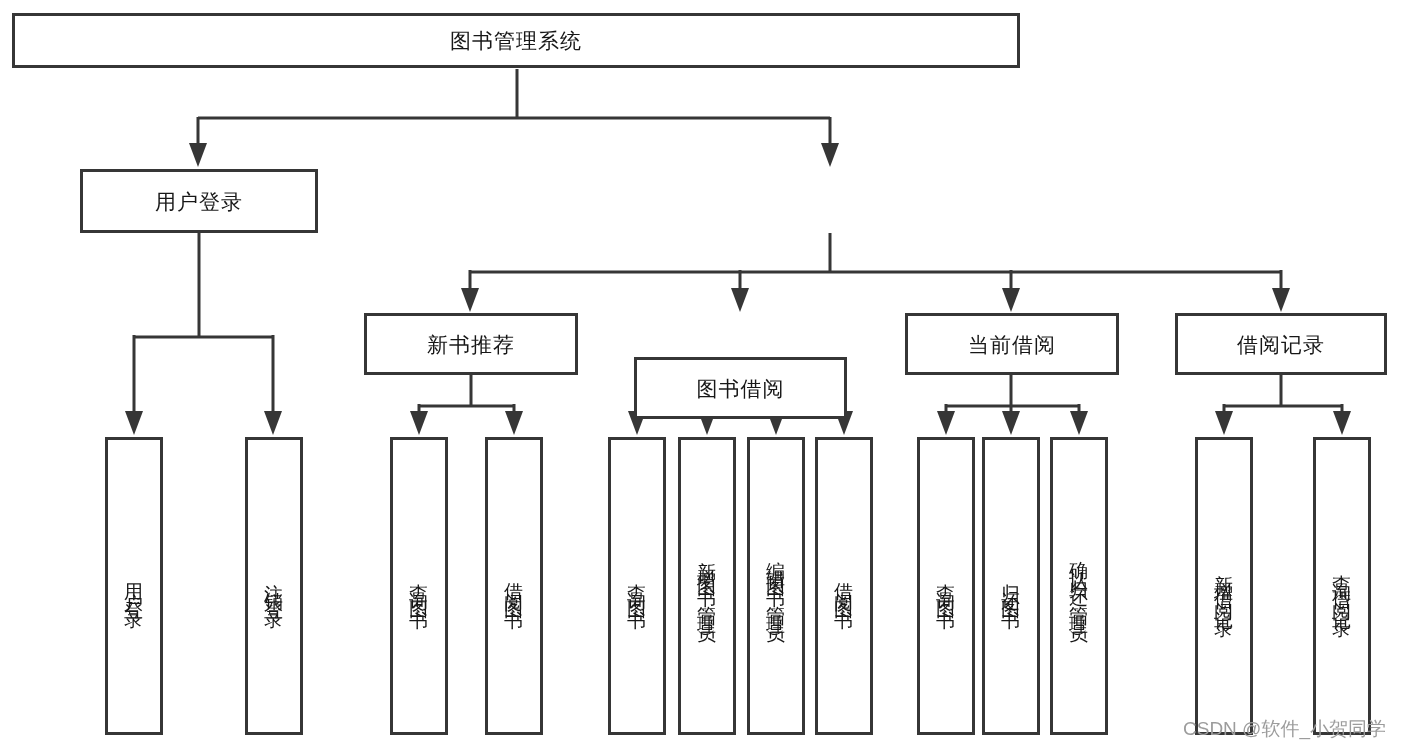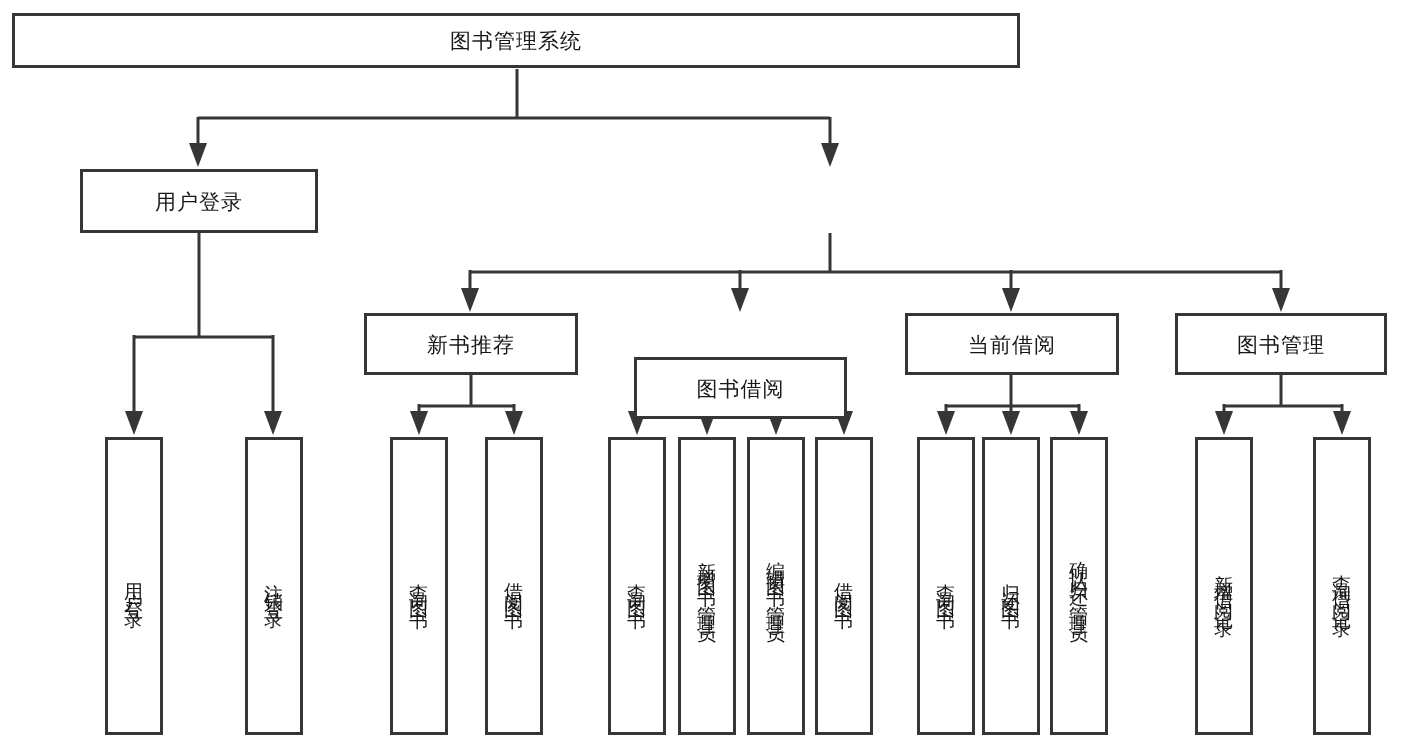--- a/index.html
+++ b/index.html
@@ -47,33 +47,34 @@
       M1224,435 l-9,-24 h18 z M1342,435 l-9,-24 h18 z"></path>
   </svg>
 
   <div class="node h-node" style="left:12px;top:13px;width:1008px;height:55px;">图书管理系统</div>
 
   <div class="node h-node" style="left:80px;top:169px;width:238px;height:64px;">用户登录</div>
 
   <div class="node h-node" style="left:364px;top:313px;width:214px;height:62px;text-align:right;">新书推荐</div>
   <div class="node h-node" style="left:634px;top:313px;width:213px;height:62px;margin-top:44px;">图书借阅</div>
   <div class="node h-node" style="left:905px;top:313px;width:214px;height:62px;">当前借阅</div>
-  <div class="node h-node" style="left:1175px;top:313px;width:212px;height:62px;">图书管理</div>
+  <div class="node h-node" style="left:1175px;top:313px;width:212px;height:62px;">借阅记录</div>
 
   <div class="node v-node" style="left:105px;top:437px;width:58px;height:298px;">用户登录</div>
   <div class="node v-node" style="left:245px;top:437px;width:58px;height:298px;">注销登录</div>
 
   <div class="node v-node" style="left:390px;top:437px;width:58px;height:298px;">查询图书</div>
   <div class="node v-node" style="left:485px;top:437px;width:58px;height:298px;">借阅图书</div>
 
   <div class="node v-node" style="left:608px;top:437px;width:58px;height:298px;">查询图书</div>
   <div class="node v-node" style="left:678px;top:437px;width:58px;height:298px;">新增图书（管理员）</div>
   <div class="node v-node" style="left:747px;top:437px;width:58px;height:298px;">编辑图书（管理员）</div>
   <div class="node v-node" style="left:815px;top:437px;width:58px;height:298px;">借阅图书</div>
 
   <div class="node v-node" style="left:917px;top:437px;width:58px;height:298px;">查询图书</div>
   <div class="node v-node" style="left:982px;top:437px;width:58px;height:298px;">归还图书</div>
   <div class="node v-node" style="left:1050px;top:437px;width:58px;height:298px;">确认归还（管理员）</div>
 
   <div class="node v-node" style="left:1195px;top:437px;width:58px;height:298px;">新增借阅记录</div>
   <div class="node v-node" style="left:1313px;top:437px;width:58px;height:298px;">查询借阅记录</div>
 
+  <div class="watermark">CSDN @软件_小贺同学</div>
 </div>
 
 </body></html>

